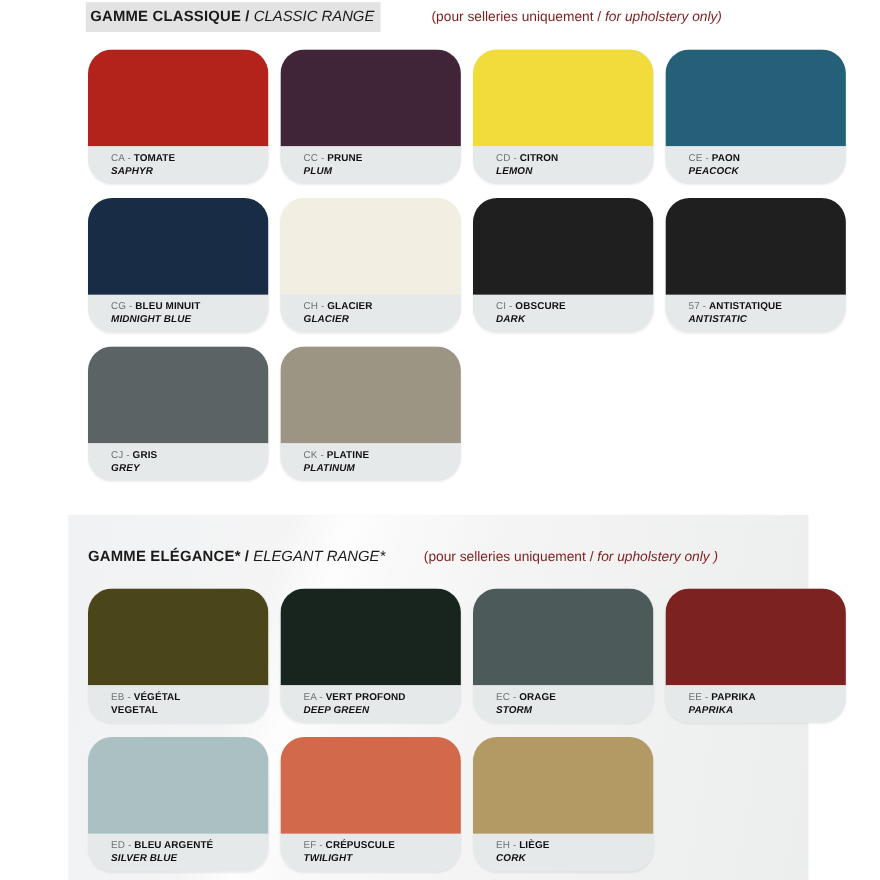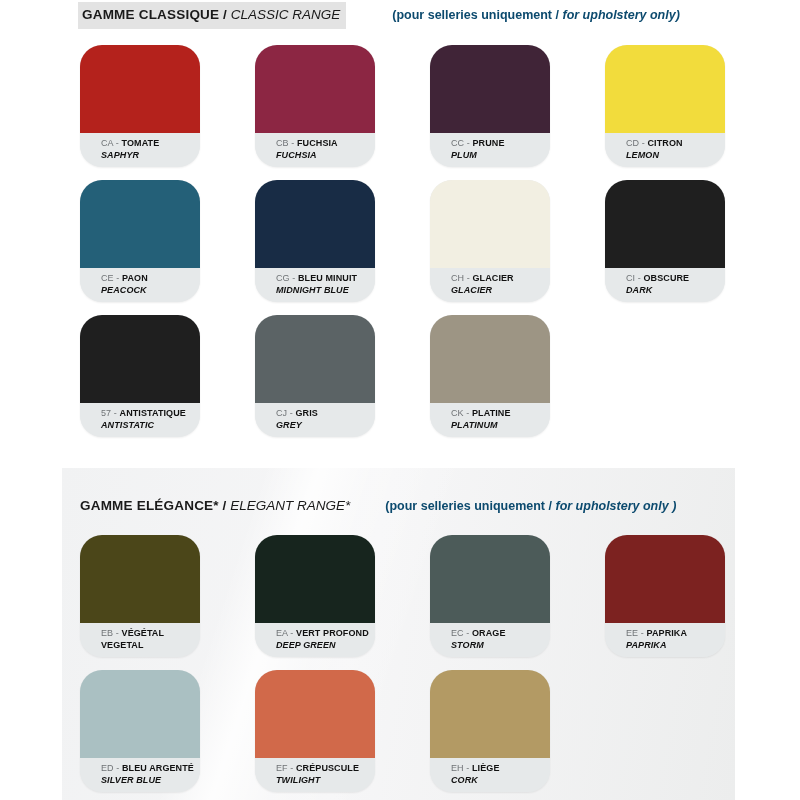--- a/index.html
+++ b/index.html
@@ -38,22 +38,22 @@
   }
   .hdr-band {
     background: #e3e3e3;
     padding: 2px 6px 3px 4px;
   }
   .hdr-strong { font-weight: bold; letter-spacing: .2px; }
   .hdr-ital { font-style: italic; font-weight: normal; }
   .hdr-note {
     margin-left: 14px;
     font-size: 12.5px;
-    font-weight: bold;
-    color: #0c4a6e;
+    font-weight: normal;
+    color: #7f1d1d;
   }
   .hdr-note .en { font-style: italic; }
 
   
   .section-elegance {
     position: absolute;
     left: 0; top: 455px;
     width: 800px;
     height: 345px;
     background: #ffffff;
@@ -103,20 +103,21 @@
   }
 
   .swatch {
     width: 120px;
     height: 122px;
     border-radius: 22px;
     overflow: hidden;
     position: relative;
     background: #e6e9ea;
     box-shadow: 0 1px 2px rgba(0,0,0,.07);
+    padding-left: 44px;
   }
   .swatch-color {
     position: absolute;
     left: 0; top: 0;
     width: 100%;
     height: 88px;
   }
   .swatch-label {
     position: absolute;
     left: 0;
@@ -165,27 +166,20 @@
 
   <div class="grid" id="grid-classic">
       <div class="swatch">
         <div class="swatch-color" style="background: rgb(180, 34, 28);"></div>
         <div class="swatch-label">
           <div class="lbl-line1"><span class="lbl-code">CA</span><span class="lbl-code"> - </span><span class="lbl-name">TOMATE</span></div>
           <div class="lbl-line2">SAPHYR</div>
         </div>
       </div>
       <div class="swatch">
-        <div class="swatch-color" style="background: rgb(140, 38, 67);"></div>
-        <div class="swatch-label">
-          <div class="lbl-line1"><span class="lbl-code">CB</span><span class="lbl-code"> - </span><span class="lbl-name">FUCHSIA</span></div>
-          <div class="lbl-line2">FUCHSIA</div>
-        </div>
-      </div>
-      <div class="swatch">
         <div class="swatch-color" style="background: rgb(64, 36, 55);"></div>
         <div class="swatch-label">
           <div class="lbl-line1"><span class="lbl-code">CC</span><span class="lbl-code"> - </span><span class="lbl-name">PRUNE</span></div>
           <div class="lbl-line2">PLUM</div>
         </div>
       </div>
       <div class="swatch">
         <div class="swatch-color" style="background: rgb(242, 220, 60);"></div>
         <div class="swatch-label">
           <div class="lbl-line1"><span class="lbl-code">CD</span><span class="lbl-code"> - </span><span class="lbl-name">CITRON</span></div>

